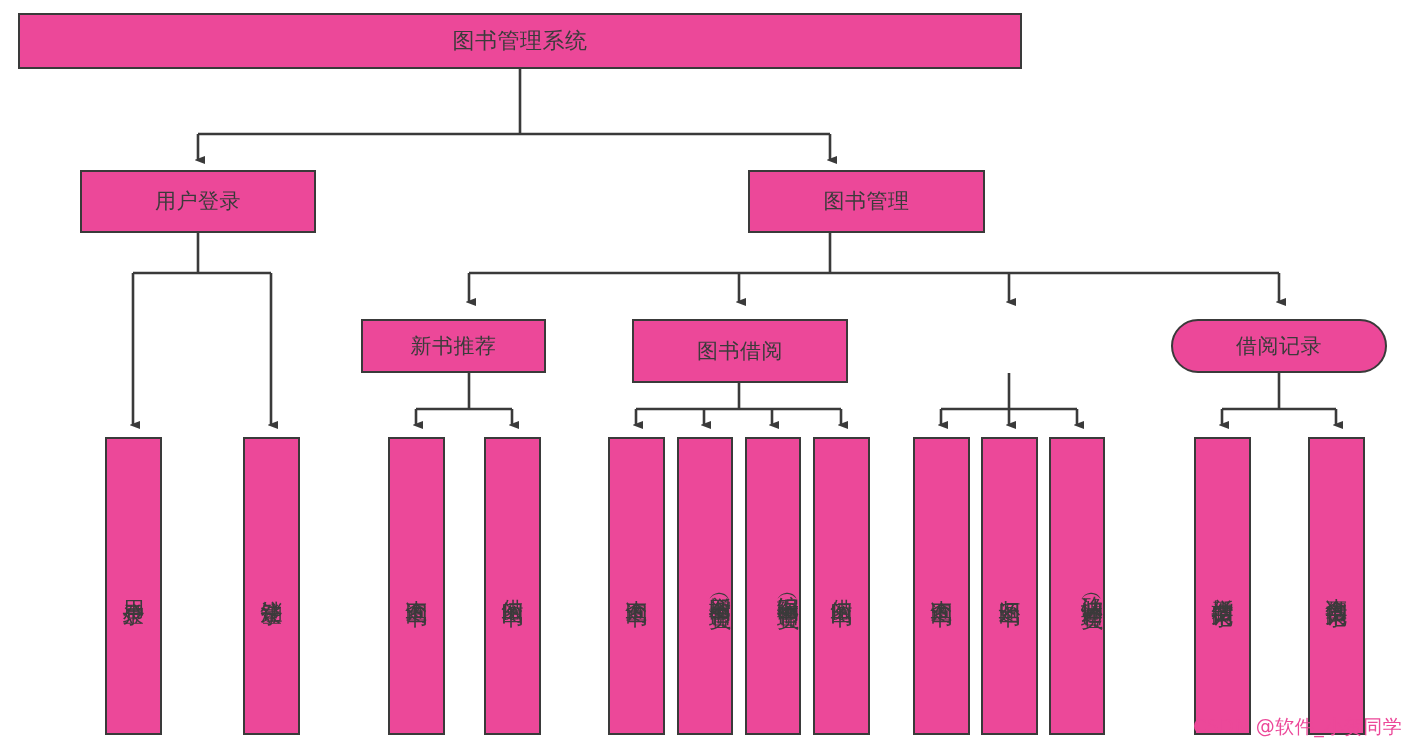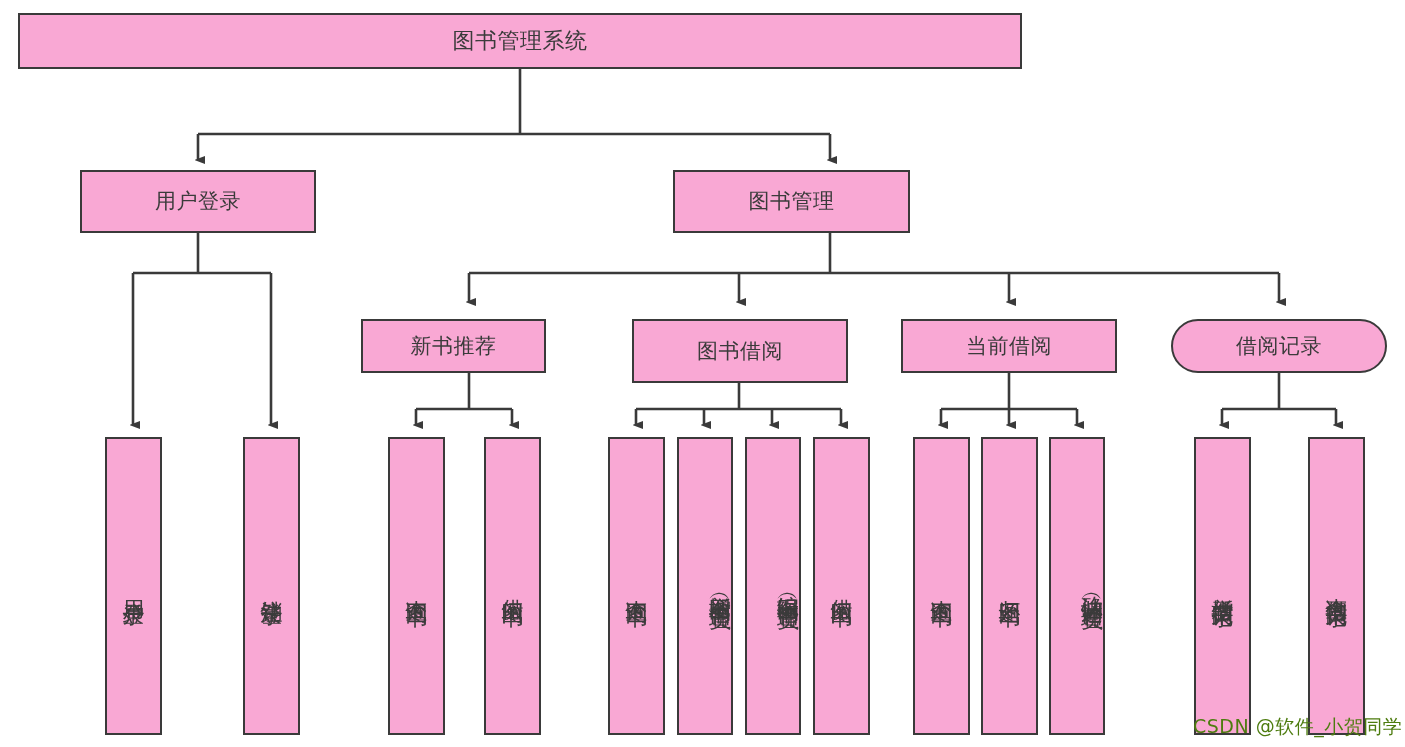--- a/index.html
+++ b/index.html
@@ -23,21 +23,21 @@
     left: 0;
     top: 0;
     width: 1405px;
     height: 747px;
     pointer-events: none;
   }
   .node {
     position: absolute;
     box-sizing: border-box;
     border: 2px solid #3a3a3a;
-    background: #f9a8d4;
+    background: #ec4899;
     display: flex;
     align-items: center;
     justify-content: center;
     color: #3b3b3b;
   }
   .node-h {
     font-size: 21px;
     line-height: 1;
     letter-spacing: 0.5px;
     white-space: nowrap;
@@ -59,21 +59,21 @@
     padding: 2px 0;
   }
   .node-v.overflowtop {
     align-items: flex-start;
     justify-content: center;
     padding-top: 4px;
   }
   .watermark {
     position: absolute;
     font-size: 19px;
-    color: #4d7c0f;
+    color: #ec4899;
     white-space: nowrap;
     letter-spacing: 0.5px;
   }
 </style>
 </head>
 <body>
 
 <div id="canvas">
 
   <svg class="edges" viewBox="0 0 1405 747">
@@ -126,33 +126,30 @@
     </g>
   </svg>
 
   <div class="node node-h node-root" style="left:18px; top:13px; width:1004px; height:56px;">
     <span>图书管理系统</span>
   </div>
 
   <div class="node node-h" style="left:80px; top:170px; width:236px; height:63px;">
     <span>用户登录</span>
   </div>
-  <div class="node node-h" style="left:673px; top:170px; width:237px; height:63px;">
+  <div class="node node-h" style="left:748px; top:170px; width:237px; height:63px;">
     <span>图书管理</span>
   </div>
 
   <div class="node node-h" style="left:361px; top:319px; width:185px; height:54px;">
     <span>新书推荐</span>
   </div>
   <div class="node node-h" style="left:632px; top:319px; width:216px; height:64px;">
     <span>图书借阅</span>
   </div>
-  <div class="node node-h" style="left:901px; top:319px; width:216px; height:54px;">
-    <span>当前借阅</span>
-  </div>
   <div class="node node-h" style="left:1171px; top:319px; width:216px; height:54px;border-radius:27px;">
     <span>借阅记录</span>
   </div>
 
   <div class="node node-v" style="left:105px; top:437px; width:57px; height:298px;">
     <span>用户登录</span>
   </div>
   <div class="node node-v" style="left:243px; top:437px; width:57px; height:298px;">
     <span>注销登录</span>
   </div>

